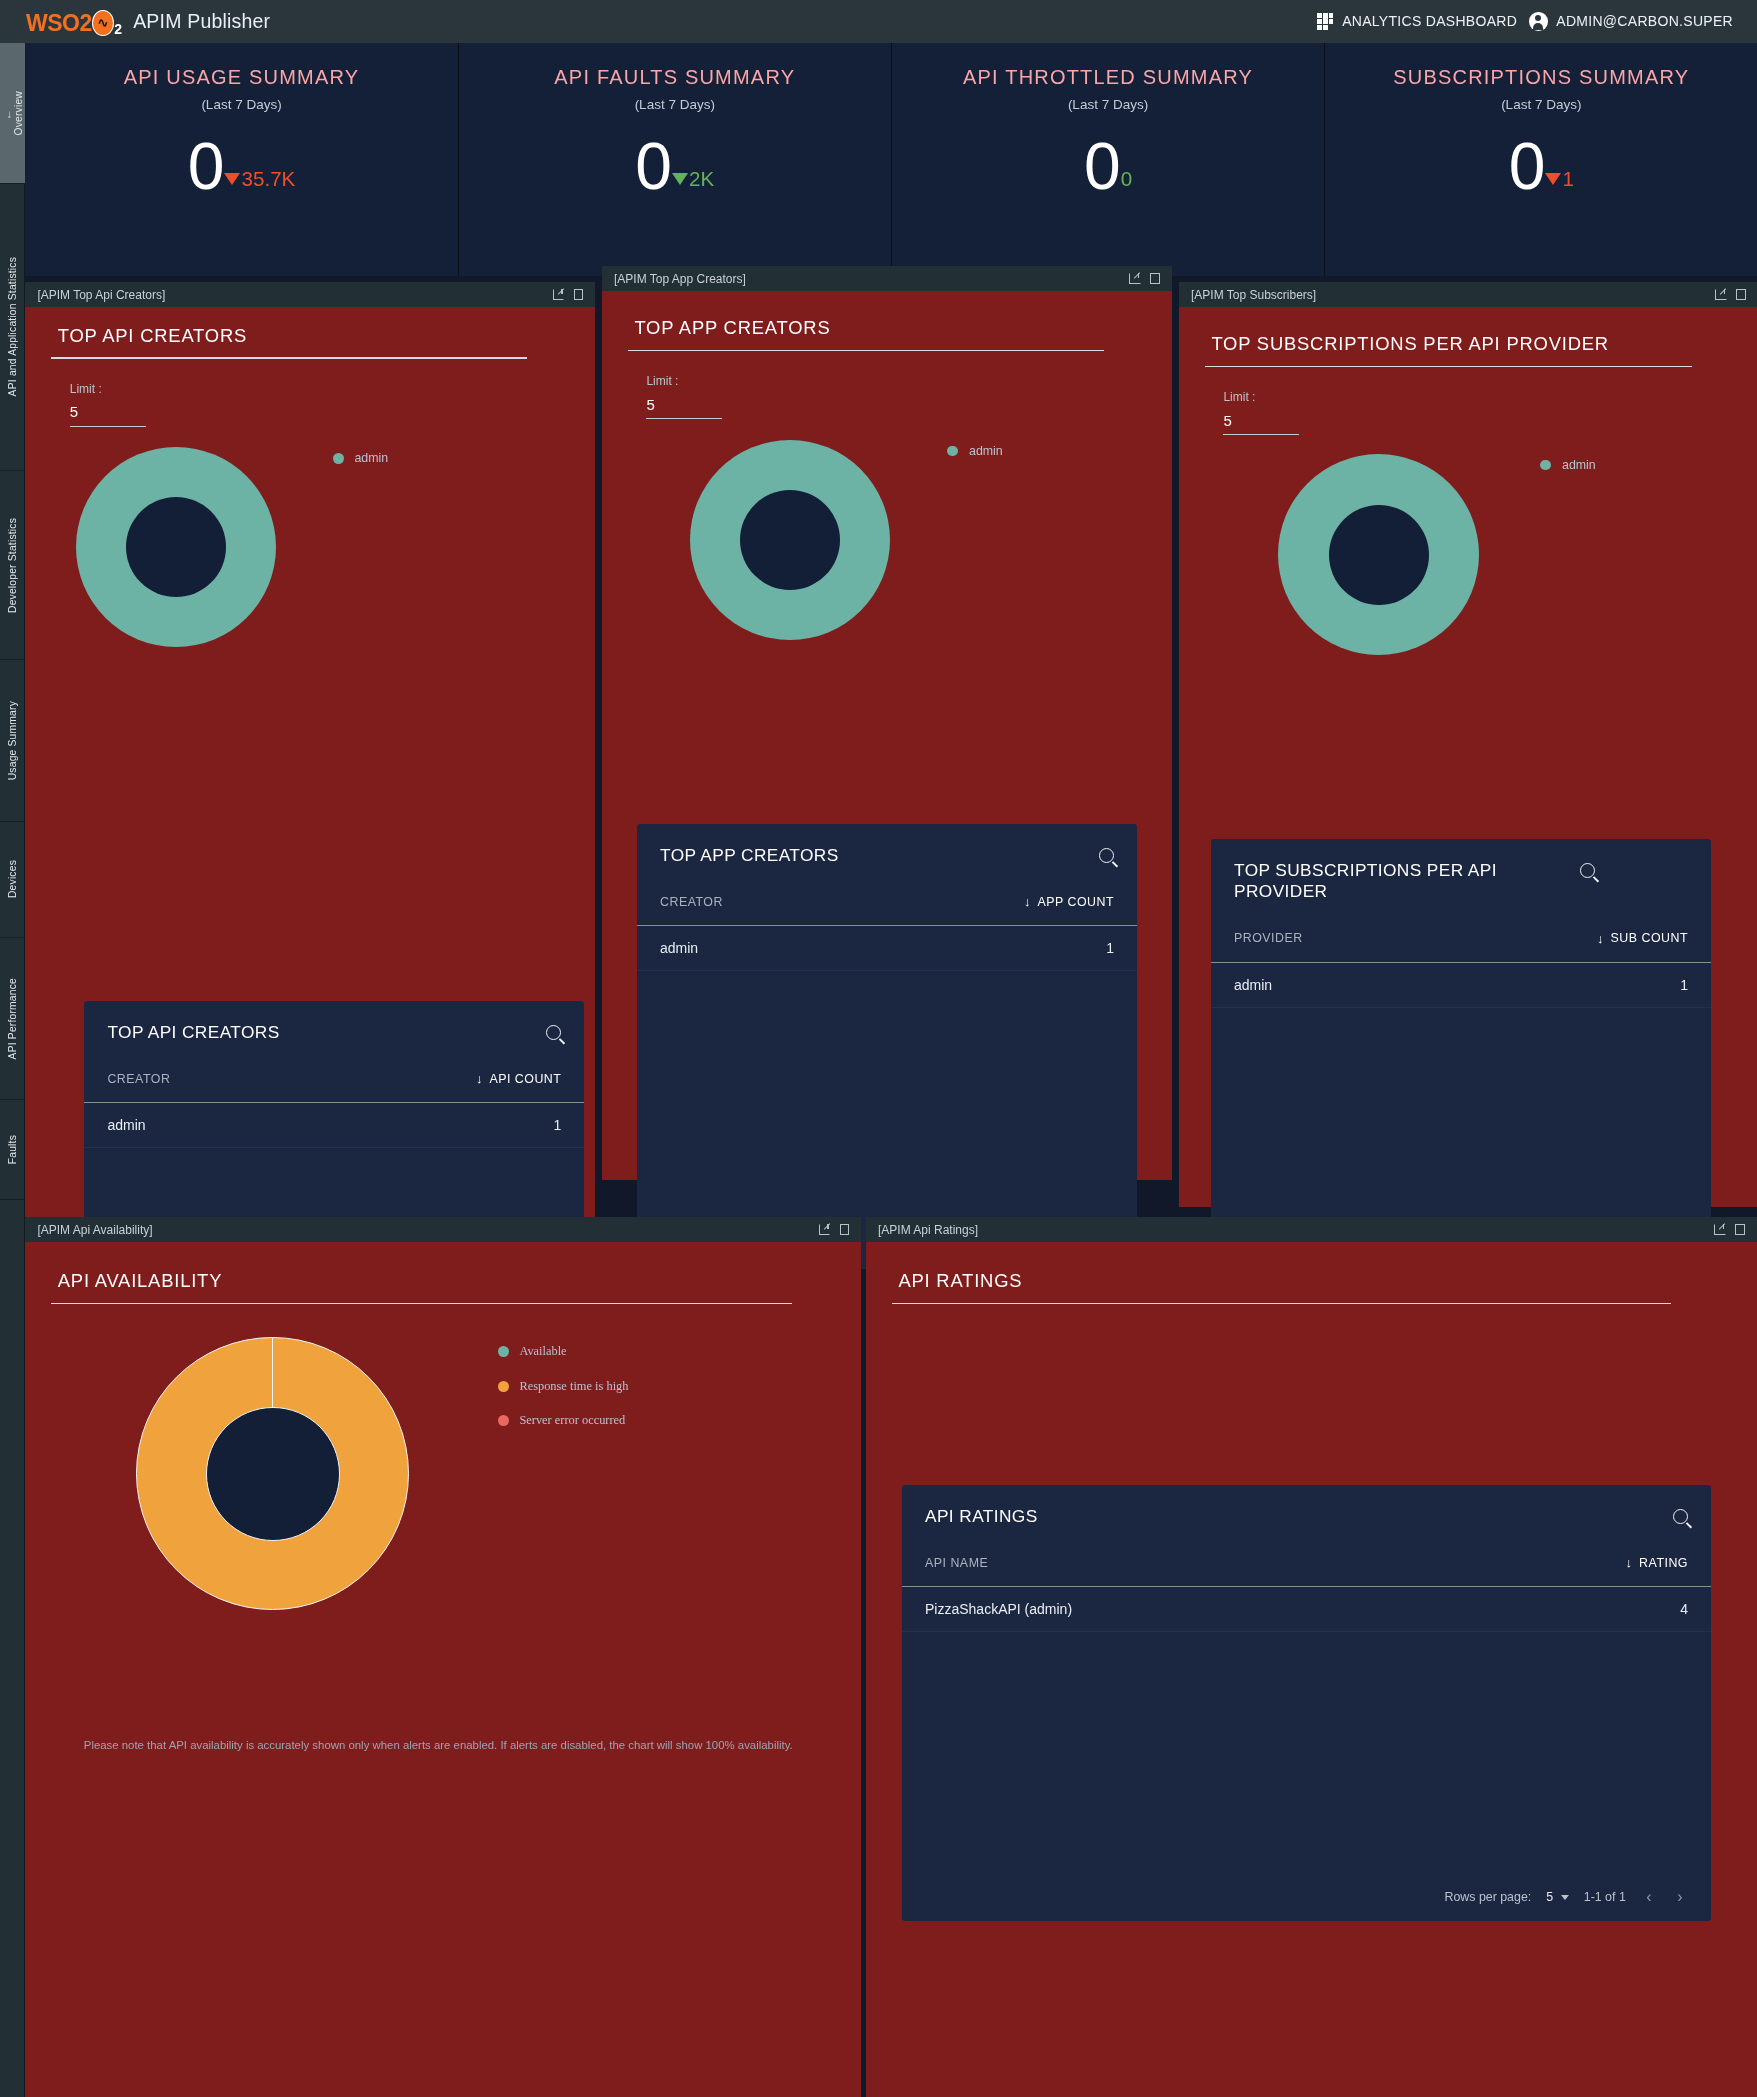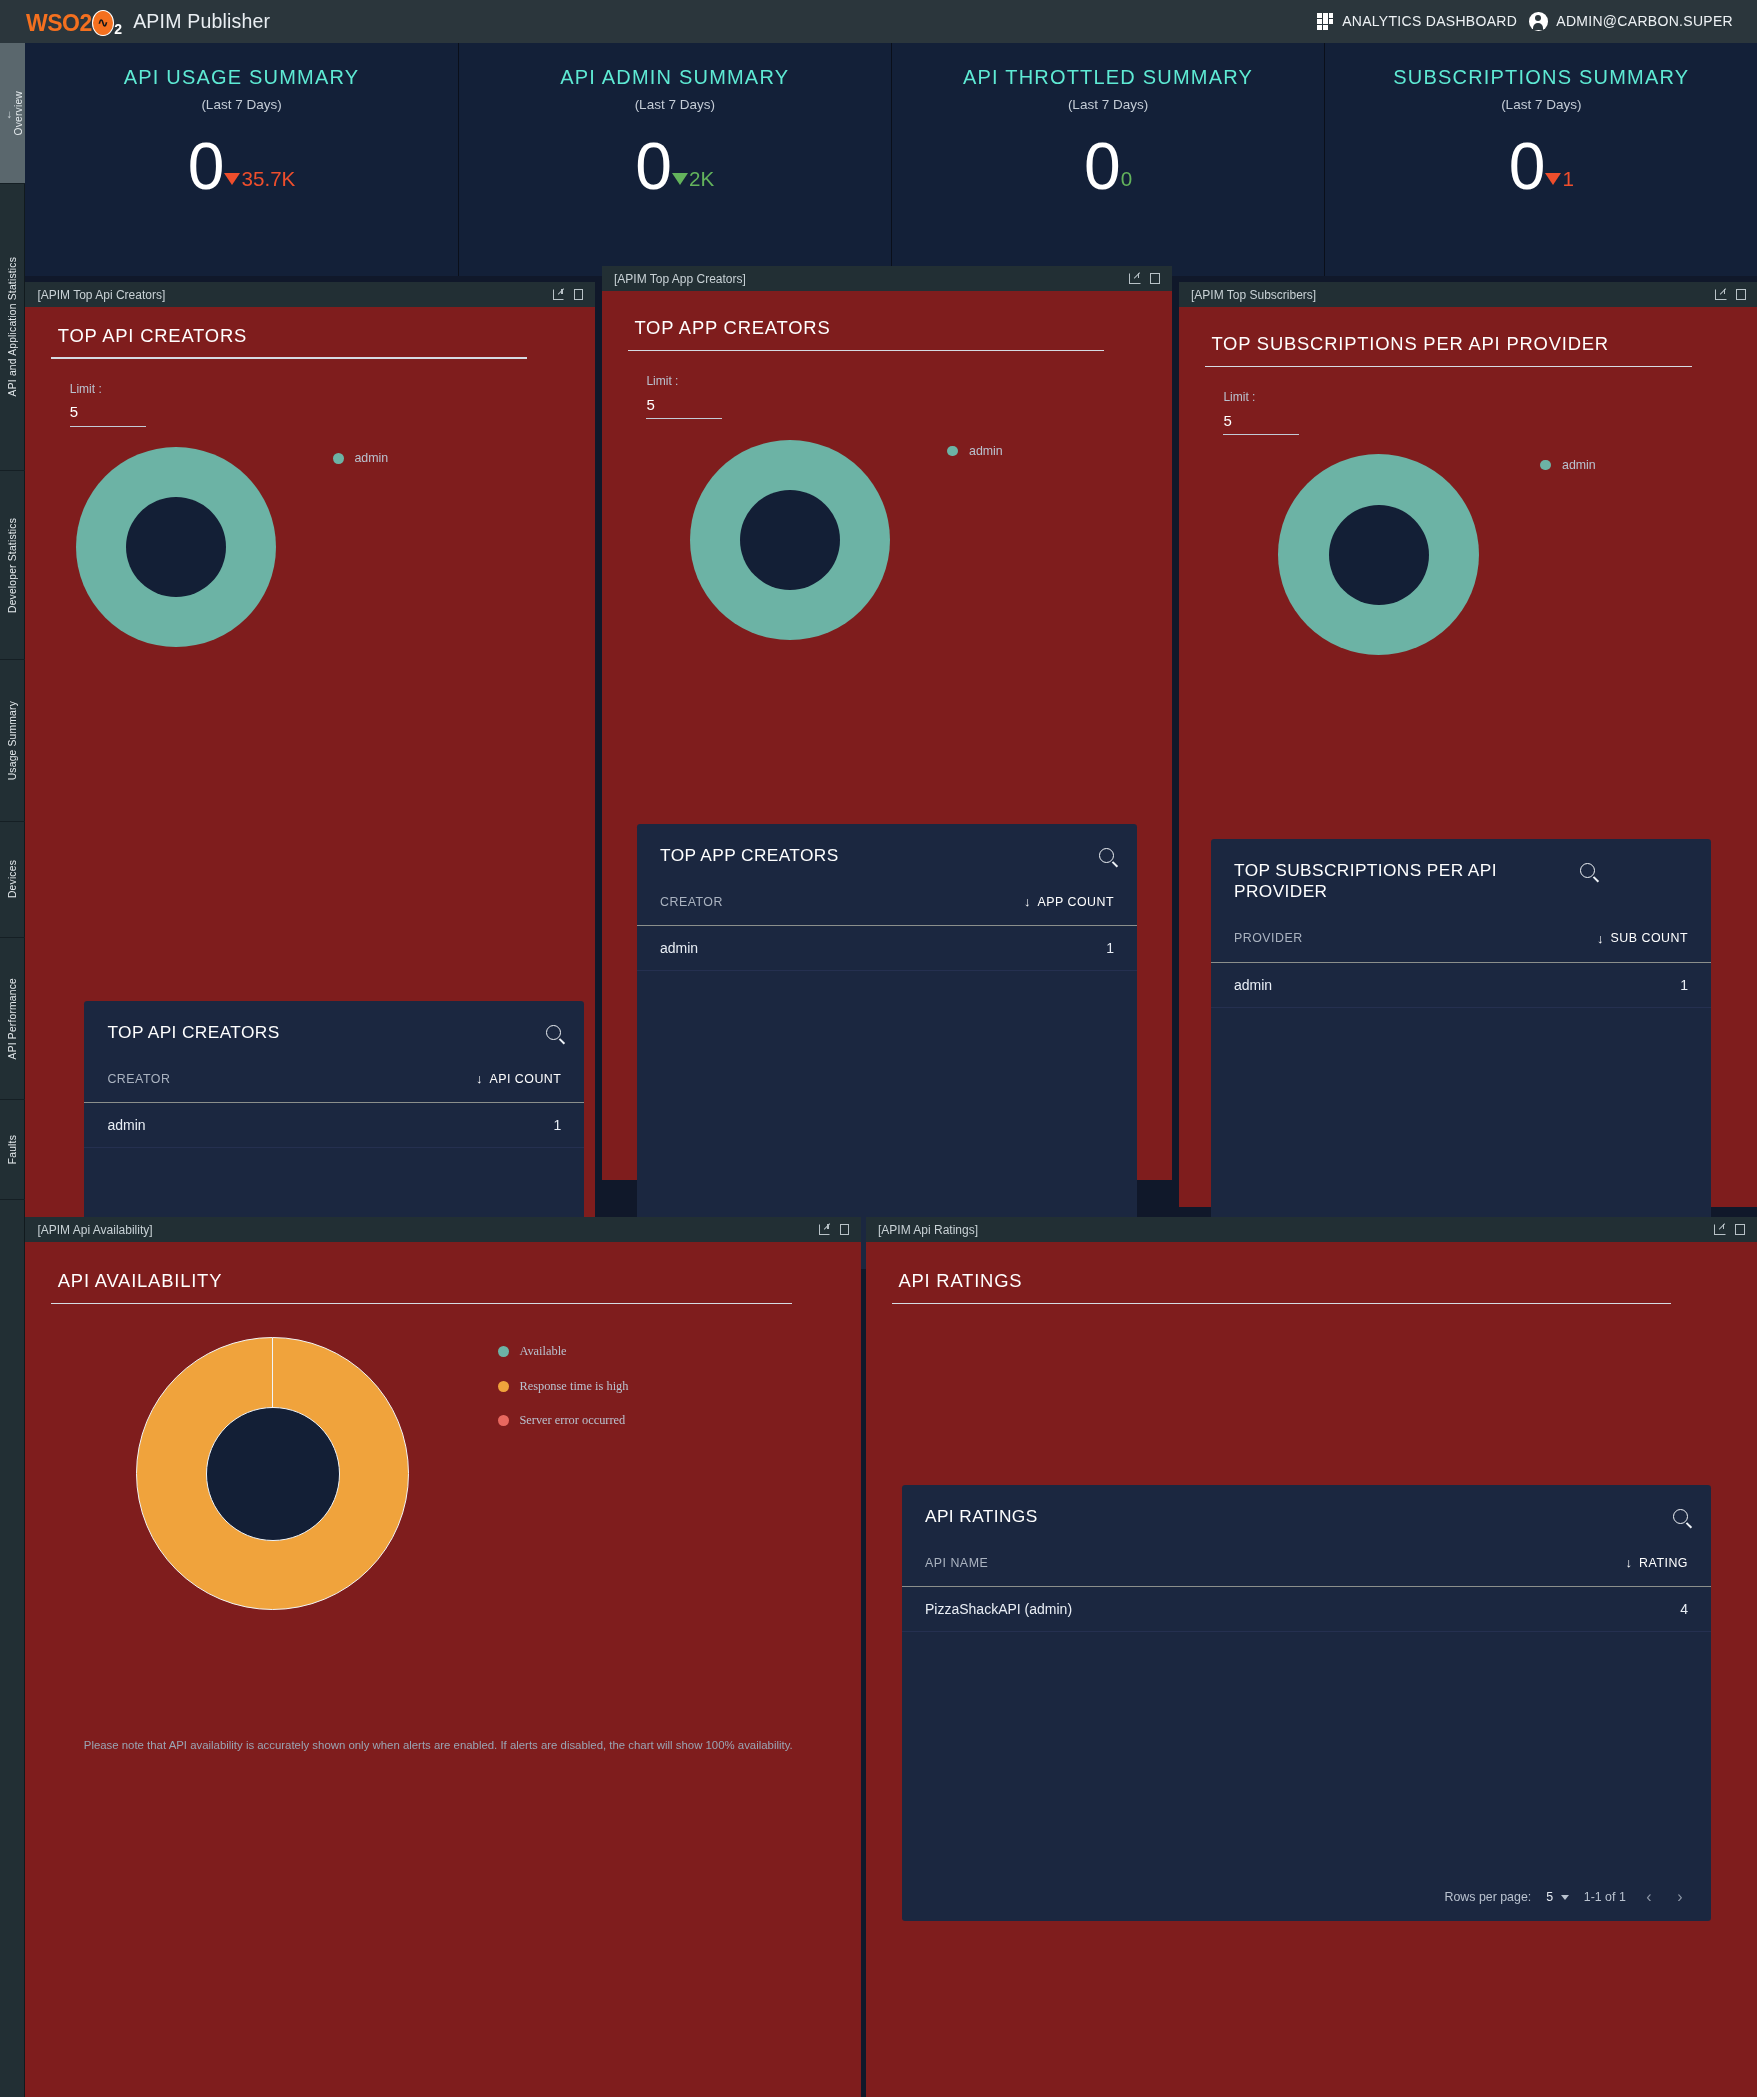--- a/index.html
+++ b/index.html
@@ -56,21 +56,21 @@
   }
   .rail-arrow { writing-mode: vertical-rl; transform: rotate(180deg); font-size: 11.4px; margin-top: 3.2px; color: #c9d2d6; }
 
   
   .summary-row { position: absolute; top: 43px; left: 25.4px; width: 1732px; height: 233px; display: flex; }
   .sumcard {
     flex: 1; background: #132038; border-right: 0.5px solid #0a0f1a;
     display: flex; flex-direction: column; align-items: center; padding-top: 23px;
   }
   .sumcard:last-child { border-right: none; }
-  .sumcard h2 { color: #5eead4; font-size: 20px; font-weight: normal; letter-spacing: 1.2px; }
+  .sumcard h2 { color: #fca5a5; font-size: 20px; font-weight: normal; letter-spacing: 1.2px; }
   .sumcard .sub { color: #c4ccd6; font-size: 13.5px; margin-top: 7.6px; }
   .sumcard .valrow { display: flex; align-items: flex-end; margin-top: 23px; }
   .sumcard .bignum { color: #ffffff; font-size: 66px; font-weight: 300; line-height: 0.95; }
   .delta { display: flex; align-items: center; font-size: 20.6px; position: relative; top: -6.5px; }
   .delta .tri { width: 0; height: 0; border-left: 8px solid transparent; border-right: 8px solid transparent; border-top: 12.4px solid currentColor; margin-right: 1.1px; }
   .delta.down-red { color: #ef4e2c; }
   .delta.down-green { color: #63b35c; }
   .delta.flat-green { color: #63b35c; }
 
   
@@ -196,21 +196,21 @@
       <div class="valrow">
         <span class="bignum">0</span>
         <span class="delta down-red">
           <span class="tri"></span>
           <span>35.7K</span>
         </span>
       </div>
     </div>
 
     <div class="sumcard">
-      <h2>API ADMIN SUMMARY</h2>
+      <h2>API FAULTS SUMMARY</h2>
       <div class="sub">(Last 7 Days)</div>
       <div class="valrow">
         <span class="bignum">0</span>
         <span class="delta down-green">
           <span class="tri"></span>
           <span>2K</span>
         </span>
       </div>
     </div>
 

